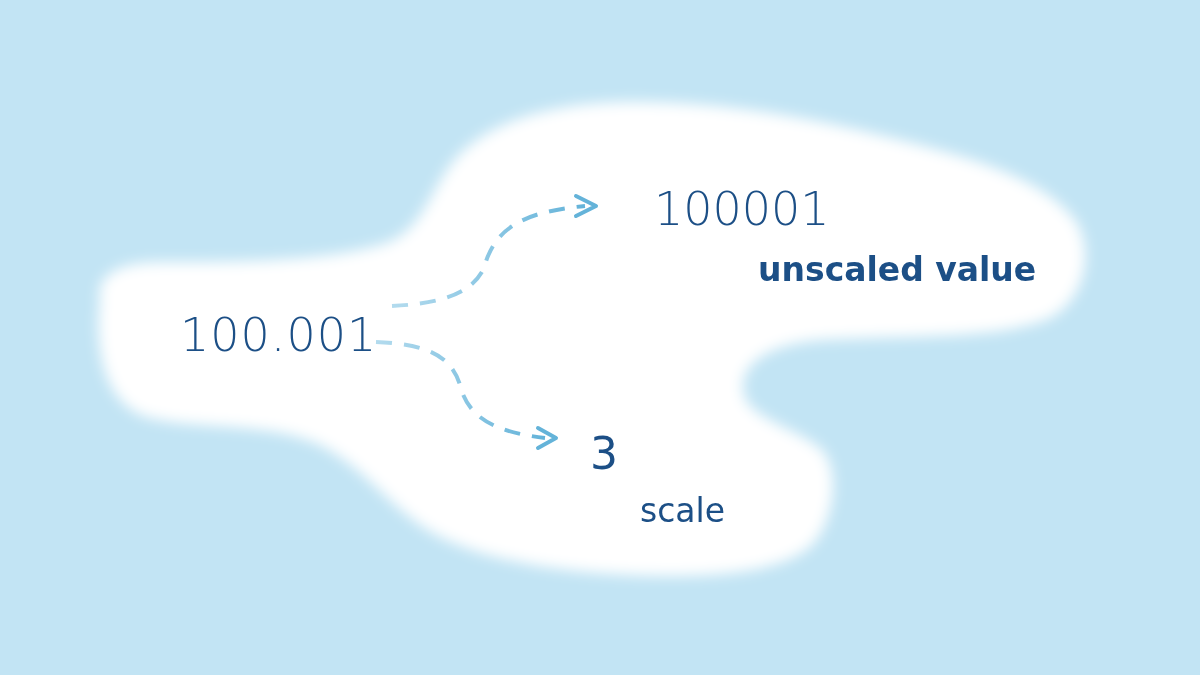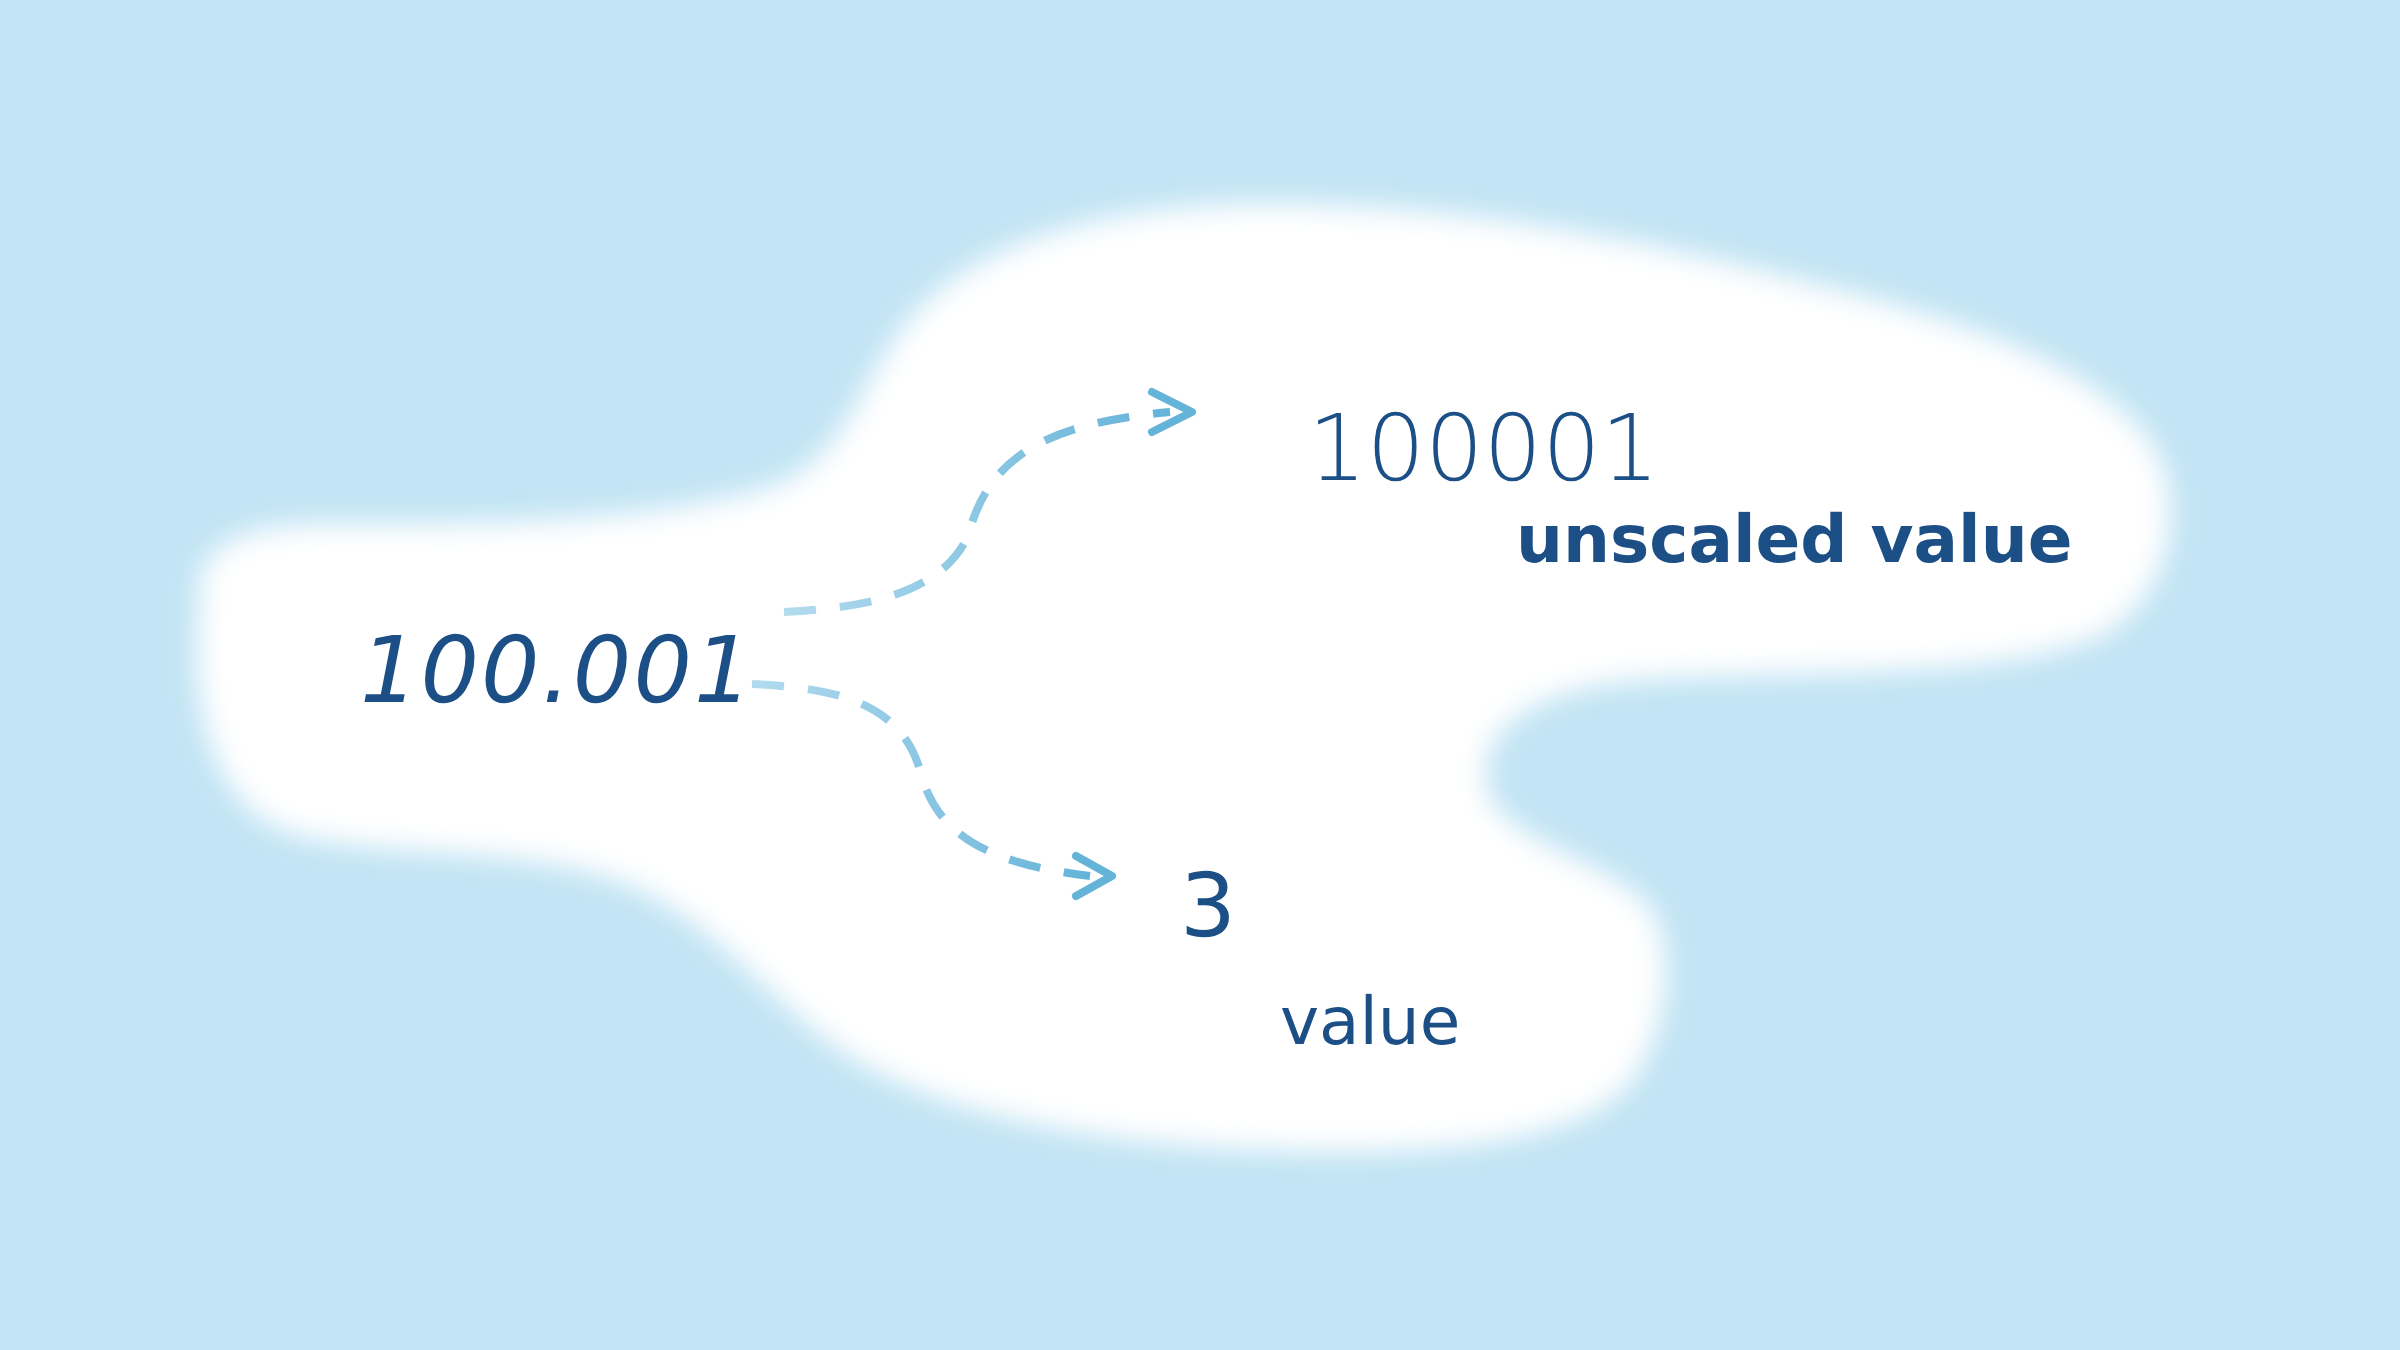--- a/index.html
+++ b/index.html
@@ -25,28 +25,26 @@
       color: #1c4f86;
       white-space: nowrap;
       line-height: 1;
     }
     .source-value {
       left: 180px;
       top: 312px;
       font-size: 46px;
       font-weight: 300;
       letter-spacing: 1px;
-      font-style: italic;
     }
     .unscaled-number {
       left: 654px;
       top: 186px;
       font-size: 46px;
       font-weight: 300;
-      margin-top: 15px;
     }
     .unscaled-caption {
       left: 758px;
       top: 253px;
       font-size: 33px;
       font-weight: bold;
     }
     .scale-number {
       left: 590px;
       top: 432px;
@@ -104,13 +102,13 @@
            C 468 418, 495 432, 545 438" fill="none" stroke="url(#arrowGradBottom)" stroke-width="4" stroke-dasharray="16 12" stroke-linecap="butt"></path>
   <path d="M 538 428 L 556 438 L 538 448" fill="none" stroke="#64b3d9" stroke-width="4" stroke-linecap="round" stroke-linejoin="round"></path>
 </svg>
 
 <div class="label source-value">100.001</div>
 
 <div class="label unscaled-number">100001</div>
 <div class="label unscaled-caption">unscaled value</div>
 
 <div class="label scale-number">3</div>
-<div class="label scale-caption">value</div>
+<div class="label scale-caption">scale</div>
 
 </body></html>

